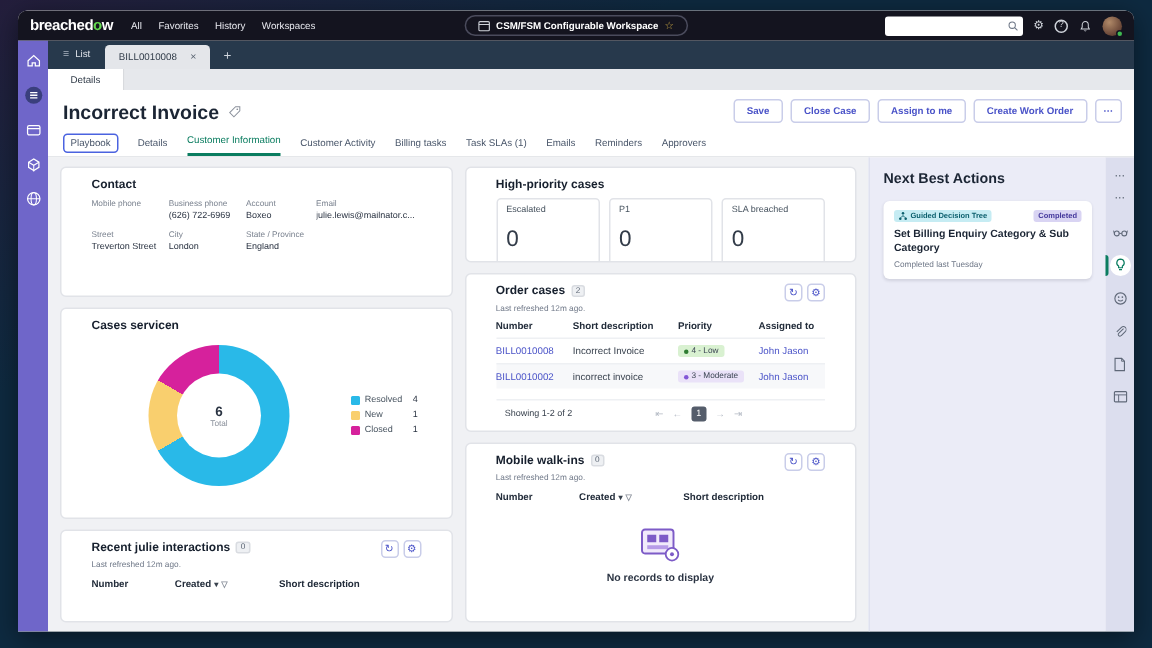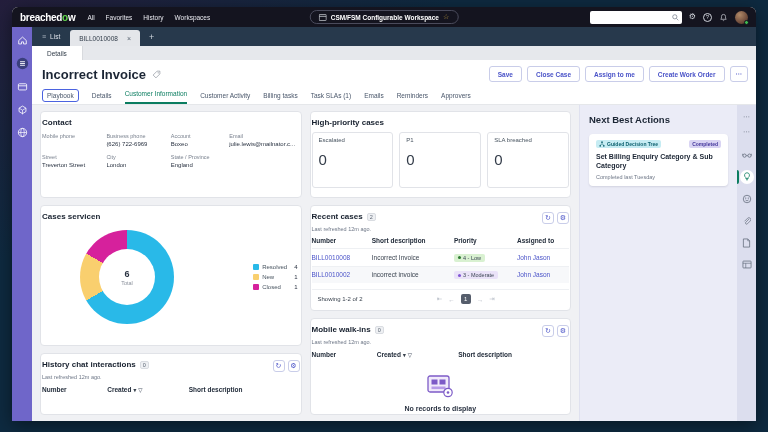--- a/index.html
+++ b/index.html
@@ -67,21 +67,21 @@
     font-weight:bold; padding:3px 8px; border-radius:3px; cursor:pointer; white-space:nowrap; }
   .btn.more { padding:3px 5px; }
   .rec-tabs { display:flex; gap:13px; margin-top:7px; font-size:6.5px; color:#49566a; align-items:flex-end; }
   .rec-tabs .rtab { padding-bottom:5px; cursor:pointer; white-space:nowrap; }
   .rec-tabs .rtab.focused { border:1px solid #4b63e0; border-radius:3px; padding:2px 4px; margin-bottom:2px; }
   .rec-tabs .rtab.active { color:#0b7d60; border-bottom:2px solid #0b7d60; }
   
   .bottomrow { flex:1; display:flex; min-height:0; }
   .dash { flex:1; background:#f0f1f4; padding:6px 8px; display:flex; gap:8px; min-width:0; overflow:hidden; }
   .col { flex:1; display:flex; flex-direction:column; gap:7px; min-width:0; }
-  .card { background:#fff; border:1px solid #e1e3e8; border-radius:4px; padding:6px 1px;
+  .card { background:#fff; border:1px solid #e1e3e8; border-radius:4px; padding:6px 20px;
     overflow:hidden; position:relative; flex:0 0 auto; }
   .card-title-row { display:flex; align-items:flex-start; }
   .card-title { font-size:8px; font-weight:bold; color:#17202e; }
   .count-badge { font-size:5.5px; color:#5a6472; background:#eef0f3; border:1px solid #d9dce1;
     border-radius:2px; padding:0 2px; margin-left:4px; margin-top:1px; }
   .refreshed { font-size:5.5px; color:#6e7787; margin-top:2px; }
   .card-actions { margin-left:auto; display:flex; gap:3px; }
   .sq-btn { width:12px; height:12px; border:1px solid #c9cde9; border-radius:3px; background:#fff;
     color:#4a53c8; font-size:7px; display:flex; align-items:center; justify-content:center; cursor:pointer; }
   
@@ -89,21 +89,21 @@
   .contact-person { display:flex; align-items:center; gap:5px; margin-top:5px; }
   .avatar-lg { width:16px; height:16px; border-radius:50%;
     background: radial-gradient(circle at 38% 28%, #d6ac8e, #8a5b46 60%, #503226); }
   .contact-name { font-size:7.5px; font-weight:bold; color:#1b2534; }
   .time-badge { font-size:5.5px; color:#3c4654; background:#e9eaee; border-radius:2px; padding:1px 3px; }
   .fields { display:grid; grid-template-columns:1.1fr 1.1fr 1fr 1.2fr; row-gap:7px; margin-top:6px; }
   .fld-label { font-size:5.5px; color:#7a828f; }
   .fld-value { font-size:6px; color:#2a3342; margin-top:2px; white-space:nowrap;
     overflow:hidden; text-overflow:ellipsis; padding-right:4px; }
   
-  .card.hp { height:87px; }
+  .card.hp { height:64px; }
   .hp-row { display:flex; gap:6px; margin-top:5px; }
   .hp-box { flex:1; border:1px solid #e1e3e8; border-radius:3px; padding:4px 6px; height:56px; cursor:pointer;}
   .hp-label { font-size:6px; color:#47535f; }
   .hp-value { font-size:15px; color:#333c49; margin-top:8px; font-weight:400; }
   
   .card.overview { height:141px; }
   .ov-body { display:flex; align-items:center; height:112px; }
   .donut { width:94px; height:94px; border-radius:50%; margin-left:38px;
     display:flex; align-items:center; justify-content:center; }
   .donut-hole { width:56px; height:56px; background:#fff; border-radius:50%;
@@ -359,21 +359,21 @@
                     <span class="legend-swatch" style="background: rgb(214, 33, 156);"></span>
                     <span class="legend-label">Closed</span>
                     <span class="legend-value">1</span>
                   </div>
                 </div>
               </div>
             </div>
 
             <div class="card chat">
               <div class="card-title-row">
-                <span class="card-title">History chat interactions</span>
+                <span class="card-title">Recent julie interactions</span>
                 <span class="count-badge">0</span>
                 <span class="card-actions">
                   <span class="sq-btn">↻</span>
                   <span class="sq-btn">⚙</span>
                 </span>
               </div>
               <div class="refreshed">Last refreshed 12m ago.</div>
               <div class="wide-head">
                 <span>Number</span>
                 <span class="sorthdr">
@@ -403,21 +403,21 @@
                 </div>
                 <div class="hp-box">
                   <div class="hp-label">SLA breached</div>
                   <div class="hp-value">0</div>
                 </div>
               </div>
             </div>
 
             <div class="card rc">
               <div class="card-title-row">
-                <span class="card-title">Recent cases</span>
+                <span class="card-title">Order cases</span>
                 <span class="count-badge">2</span>
                 <span class="card-actions">
                   <span class="sq-btn">↻</span>
                   <span class="sq-btn">⚙</span>
                 </span>
               </div>
               <div class="refreshed">Last refreshed 12m ago.</div>
               <div class="tbl-head">
                 <span>Number</span>
                 <span>Short description</span>

